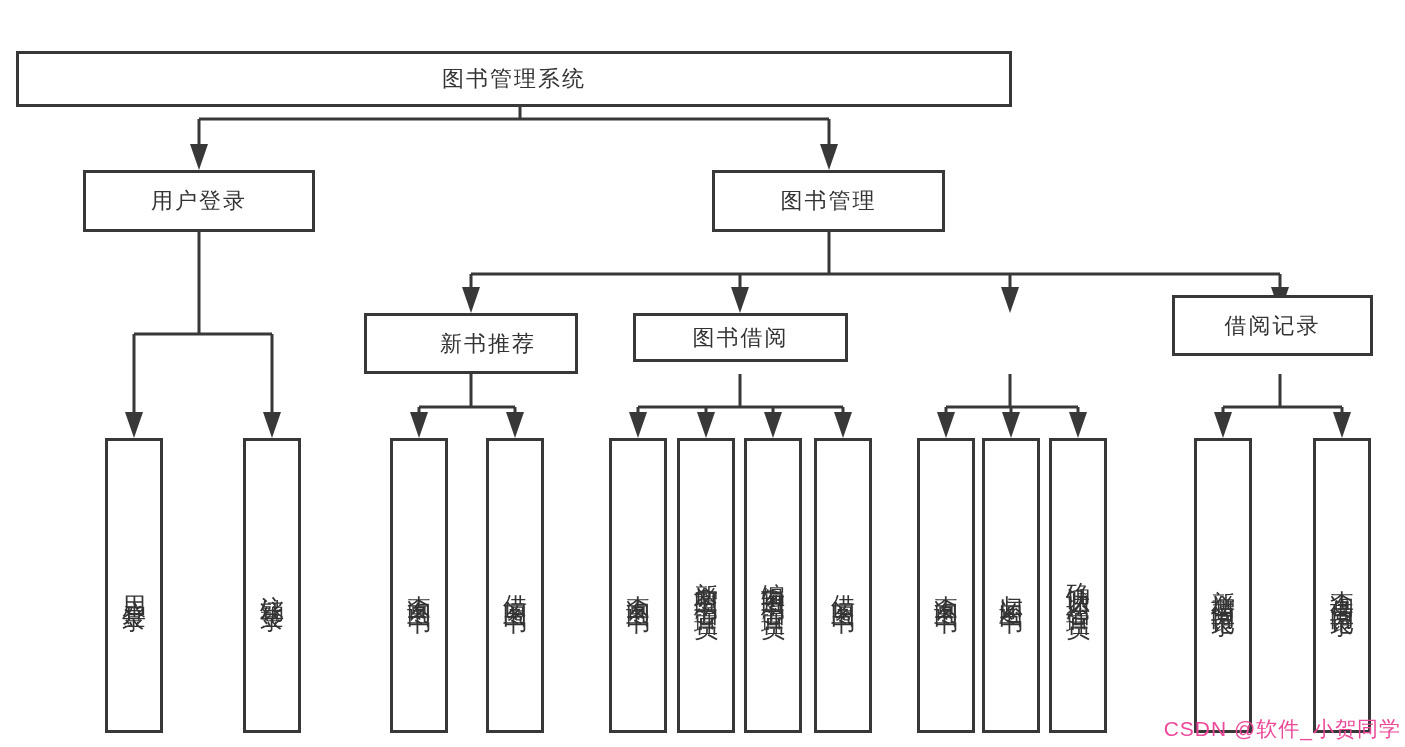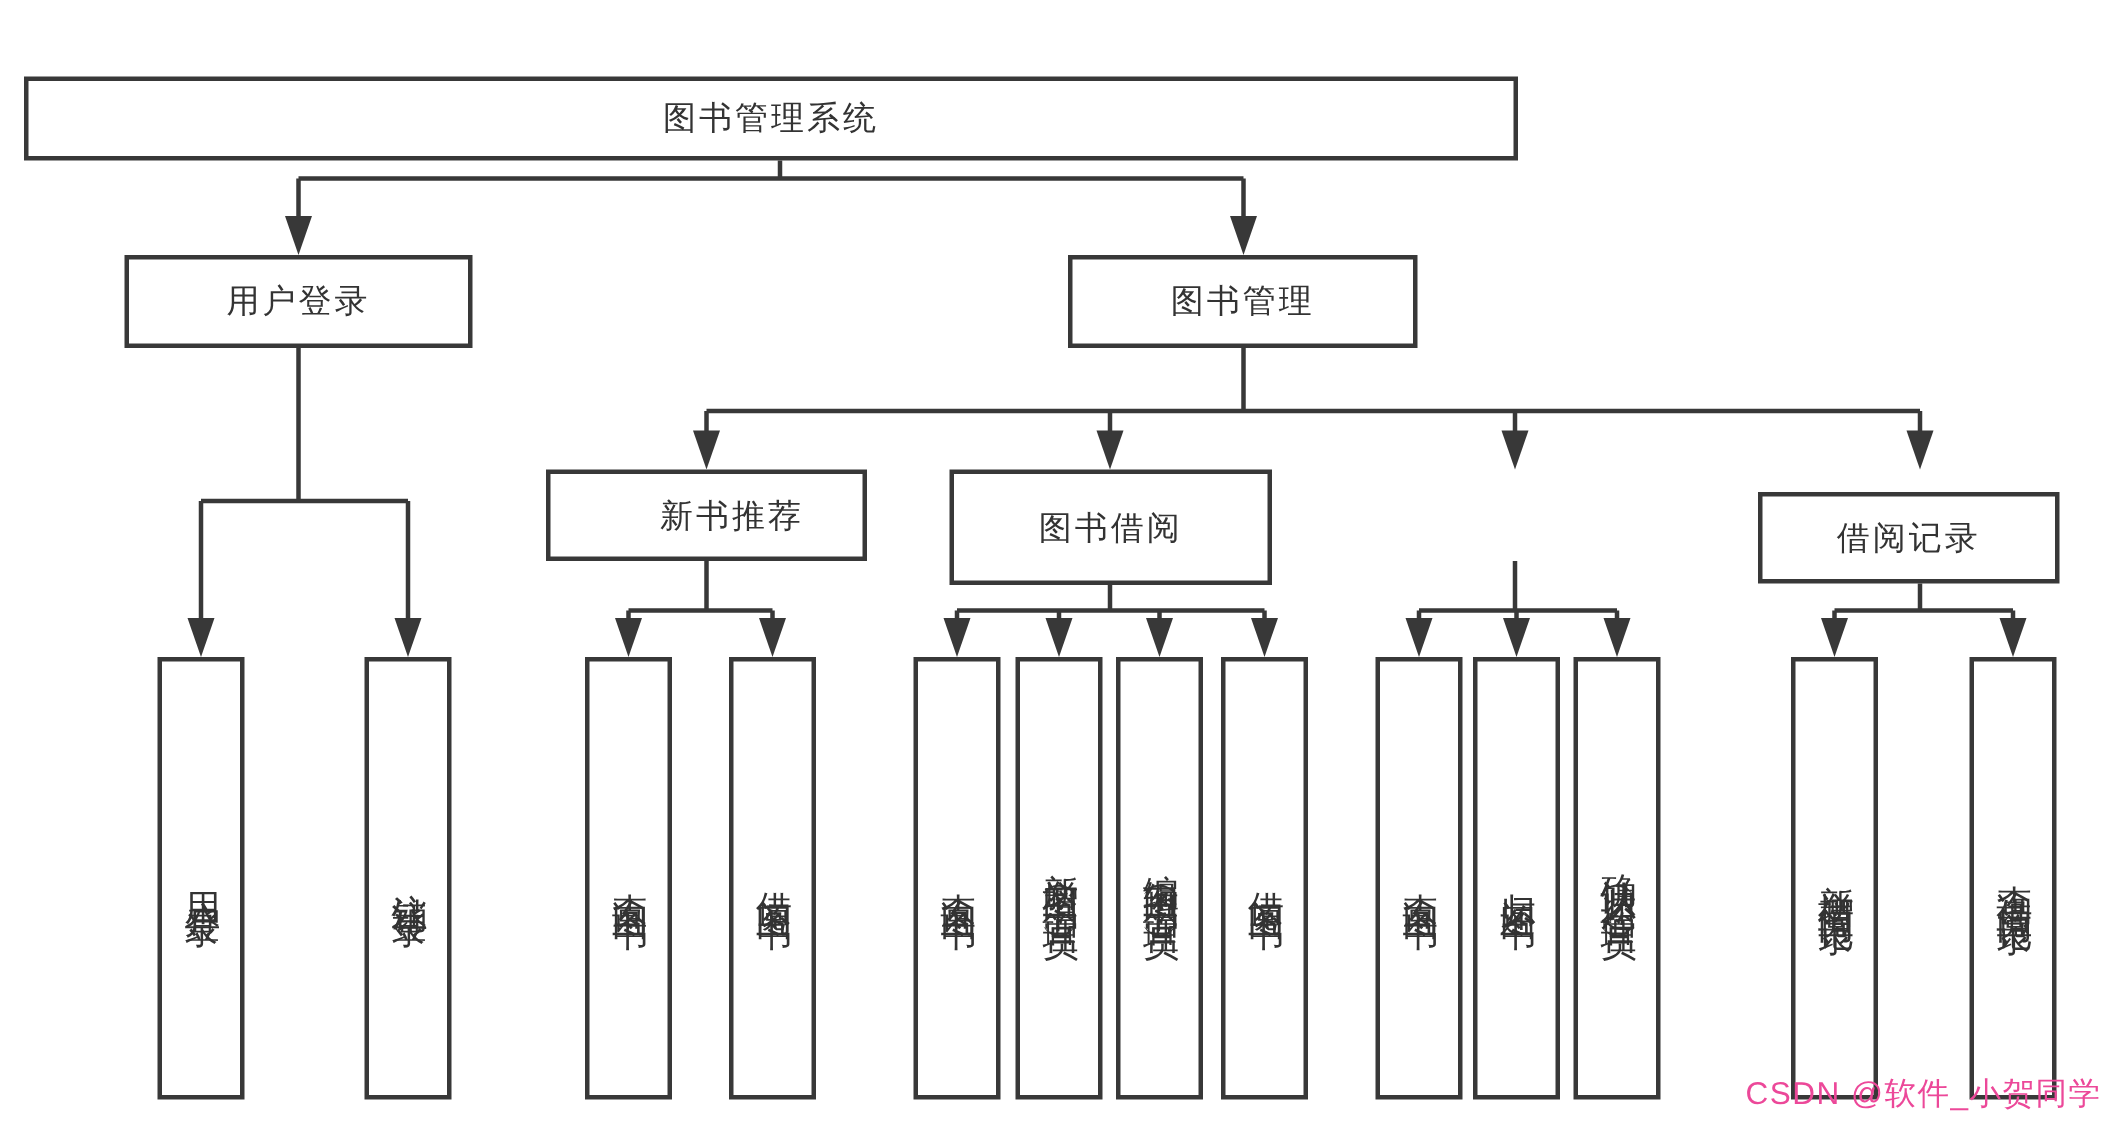--- a/index.html
+++ b/index.html
@@ -108,22 +108,22 @@
       <polygon points="1333,412 1351,412 1342,438"></polygon>
     </g>
   </svg>
 
   <div class="node" style="left:16px; top:12px; width:996px; height:56px;margin-top:39px;">图书管理系统</div>
 
   <div class="node" style="left:83px; top:170px; width:232px; height:62px;">用户登录</div>
   <div class="node" style="left:712px; top:170px; width:233px; height:62px;">图书管理</div>
 
   <div class="node" style="left:364px; top:313px; width:214px; height:61px;padding-left:34px;">新书推荐</div>
-  <div class="node" style="left:633px; top:313px; width:215px; height:77px;">图书借阅</div>
-  <div class="node" style="left:1172px; top:328px; width:201px; height:61px;">借阅记录</div>
+  <div class="node" style="left:633px; top:313px; width:215px; height:49px;">图书借阅</div>
+  <div class="node" style="left:1172px; top:295px; width:201px; height:61px;">借阅记录</div>
 
   <div class="vnode" style="left:105px;">
     <span>用户登录</span>
   </div>
   <div class="vnode" style="left:243px;">
     <span>注销登录</span>
   </div>
 
   <div class="vnode" style="left:390px;">
     <span>查询图书</span>

